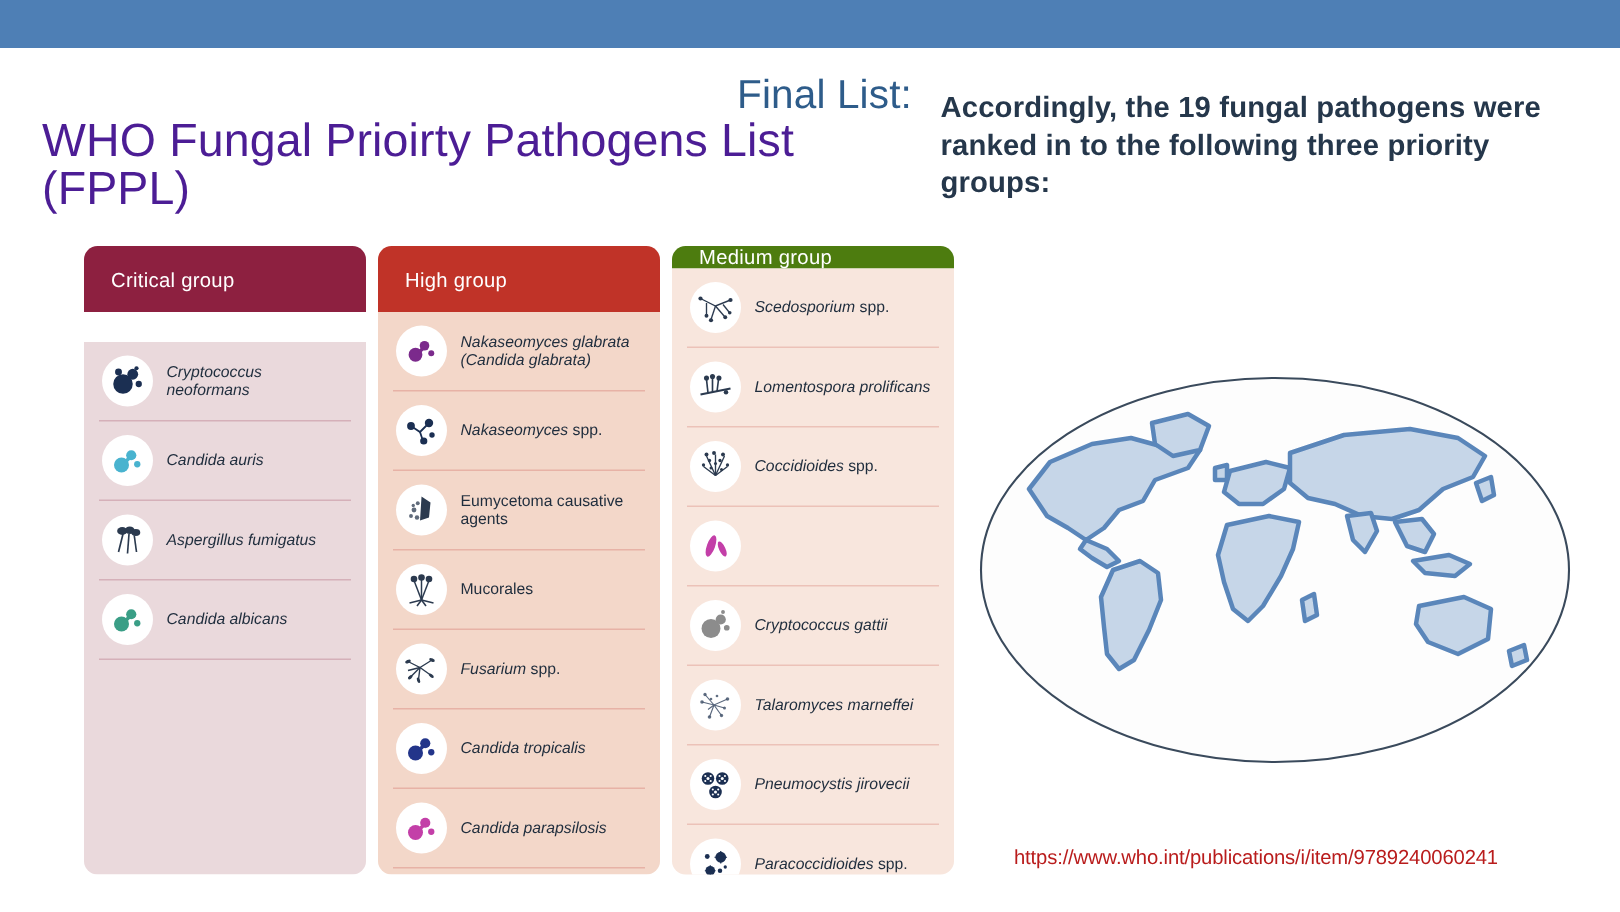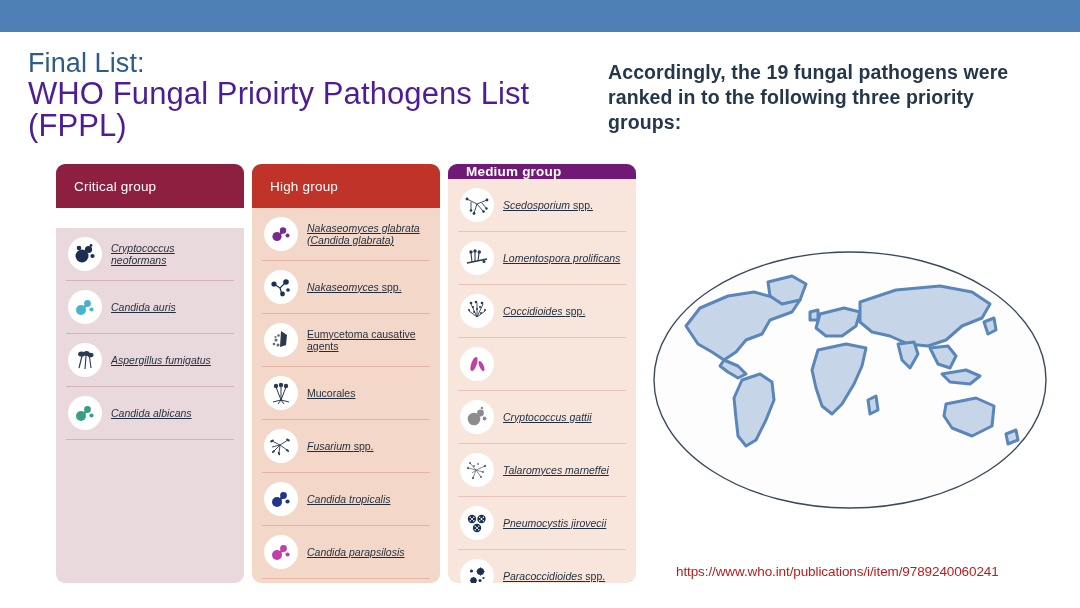--- a/index.html
+++ b/index.html
@@ -12,27 +12,27 @@
   
   #top-band{
     position:absolute;left:0;top:0;width:1080px;height:32px;
     background:#4e7fb5;
   }
   
   #title-block{
     position:absolute;left:28px;top:48px;width:580px;
   }
   #title-line1{
-    font-size:27px;color:#2e5c8a;line-height:30px;letter-spacing:.1px;
+    font-size:27px;color:#2e5c8a;line-height:30px;letter-spacing:.1px;text-align:right;
   }
   #title-line2{
     font-size:31px;color:#4c1d95;line-height:32px;letter-spacing:.1px;
   }
   #intro-text{
-    position:absolute;left:608px;top:60px;width:440px;
+    position:absolute;left:627px;top:60px;width:440px;
     font-size:19.5px;font-weight:bold;color:#25374b;line-height:25px;
     letter-spacing:.1px;
   }
   
   #columns{
     position:absolute;left:56px;top:164px;
     display:flex;gap:8px;align-items:flex-start;
   }
   .column{
     width:188px;border-radius:9px;overflow:hidden;
@@ -53,29 +53,29 @@
   .row + .row{border-top:1px solid rgba(140,32,64,.22);}
   .row.last-divider{border-bottom:1px solid rgba(140,32,64,.22);}
   .col-high .row + .row,.col-high .row.last-divider{border-color:rgba(192,51,40,.22);}
   .col-medium .row + .row,.col-medium .row.last-divider{border-color:rgba(192,51,40,.20);}
   .icon-wrap{
     width:34px;height:34px;flex:0 0 34px;border-radius:50%;
     background:#ffffff;display:flex;align-items:center;justify-content:center;
   }
   .icon-wrap svg{display:block;}
   .row-label{
-    font-size:10.5px;font-style:italic;color:#1f2d3d;line-height:12.5px;text-decoration:underline;
+    font-size:10.5px;font-style:italic;color:#1f2d3d;line-height:12.5px;
   }
   .row-label .roman{font-style:normal;}
   
   .col-critical .col-header{background:#8d2040;}
   .col-critical .col-body{background:#ead9dc;margin-top:20px;}
   .col-high .col-header{background:#c03328;}
   .col-high .col-body{background:#f3d7c9;}
-  .col-medium .col-header{background:#701a75;font-weight:bold;}
+  .col-medium .col-header{background:#4d7c0f;}
   .col-medium .col-body{background:#f8e6dd;}
   
   #globe{
     position:absolute;left:650px;top:248px;width:400px;height:265px;
   }
   #source-url{
     position:absolute;left:676px;top:564px;
     font-size:13.5px;color:#b91c1c;letter-spacing:-.1px;
   }
 </style>

